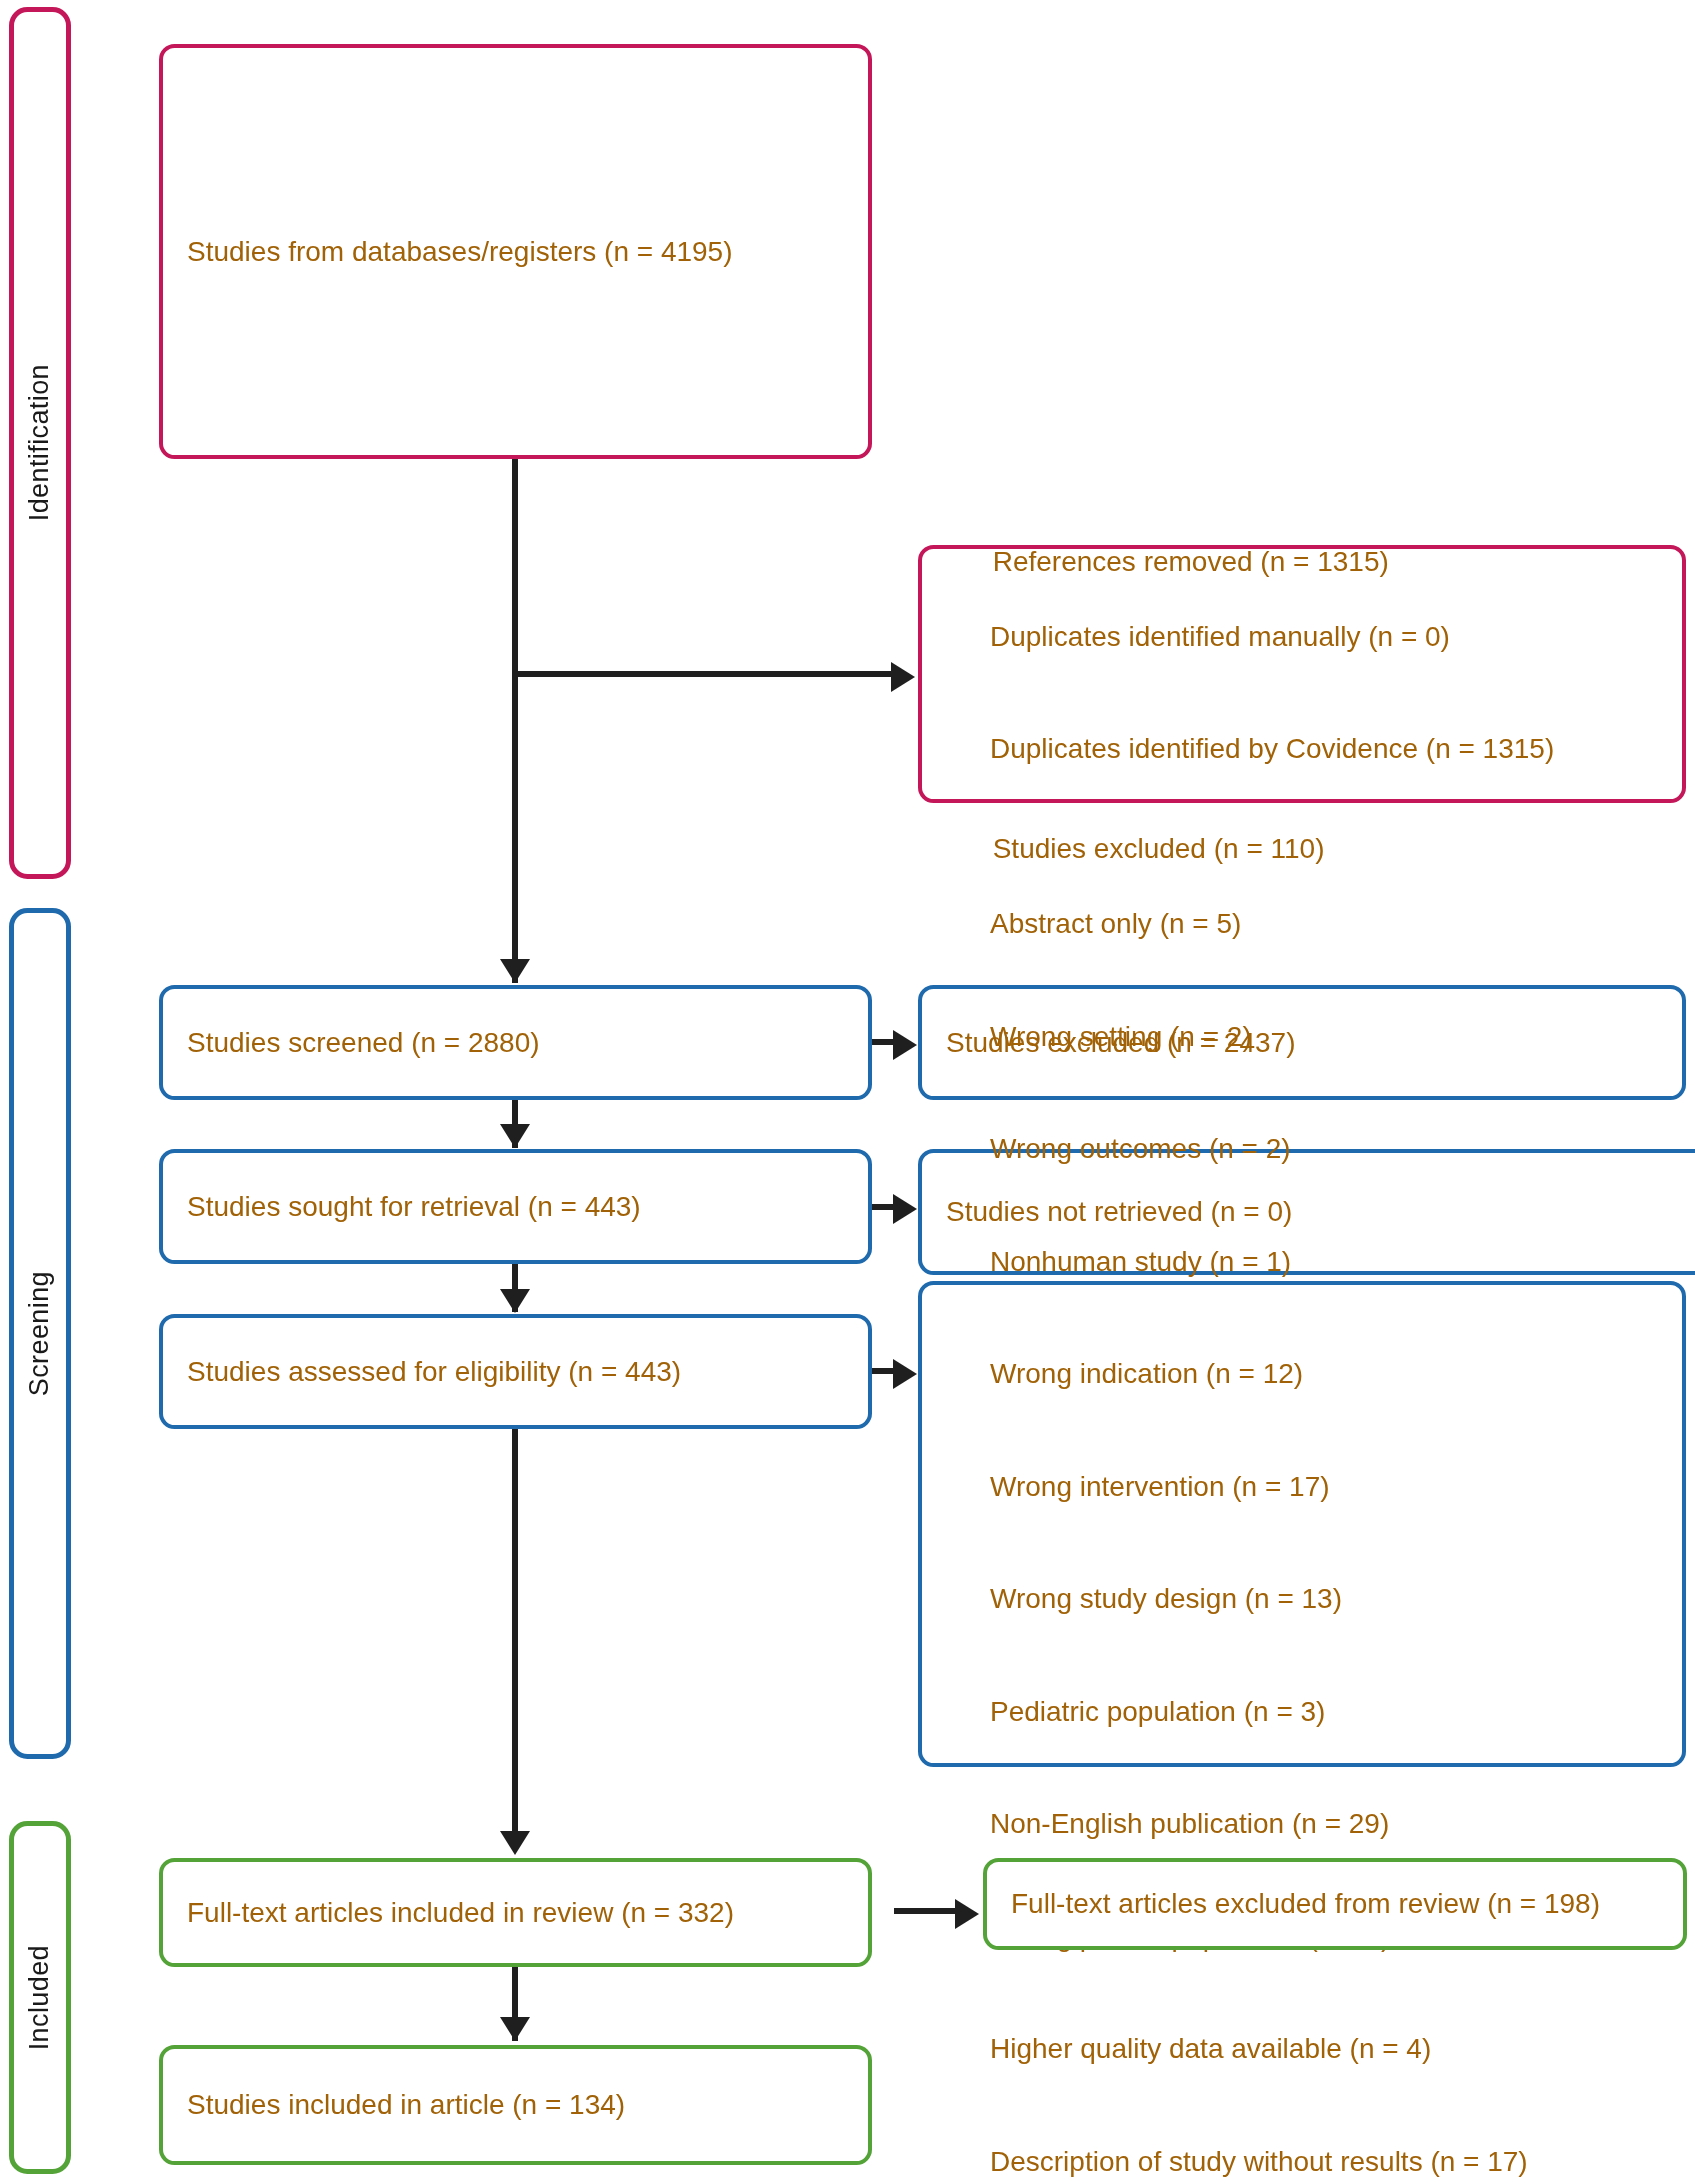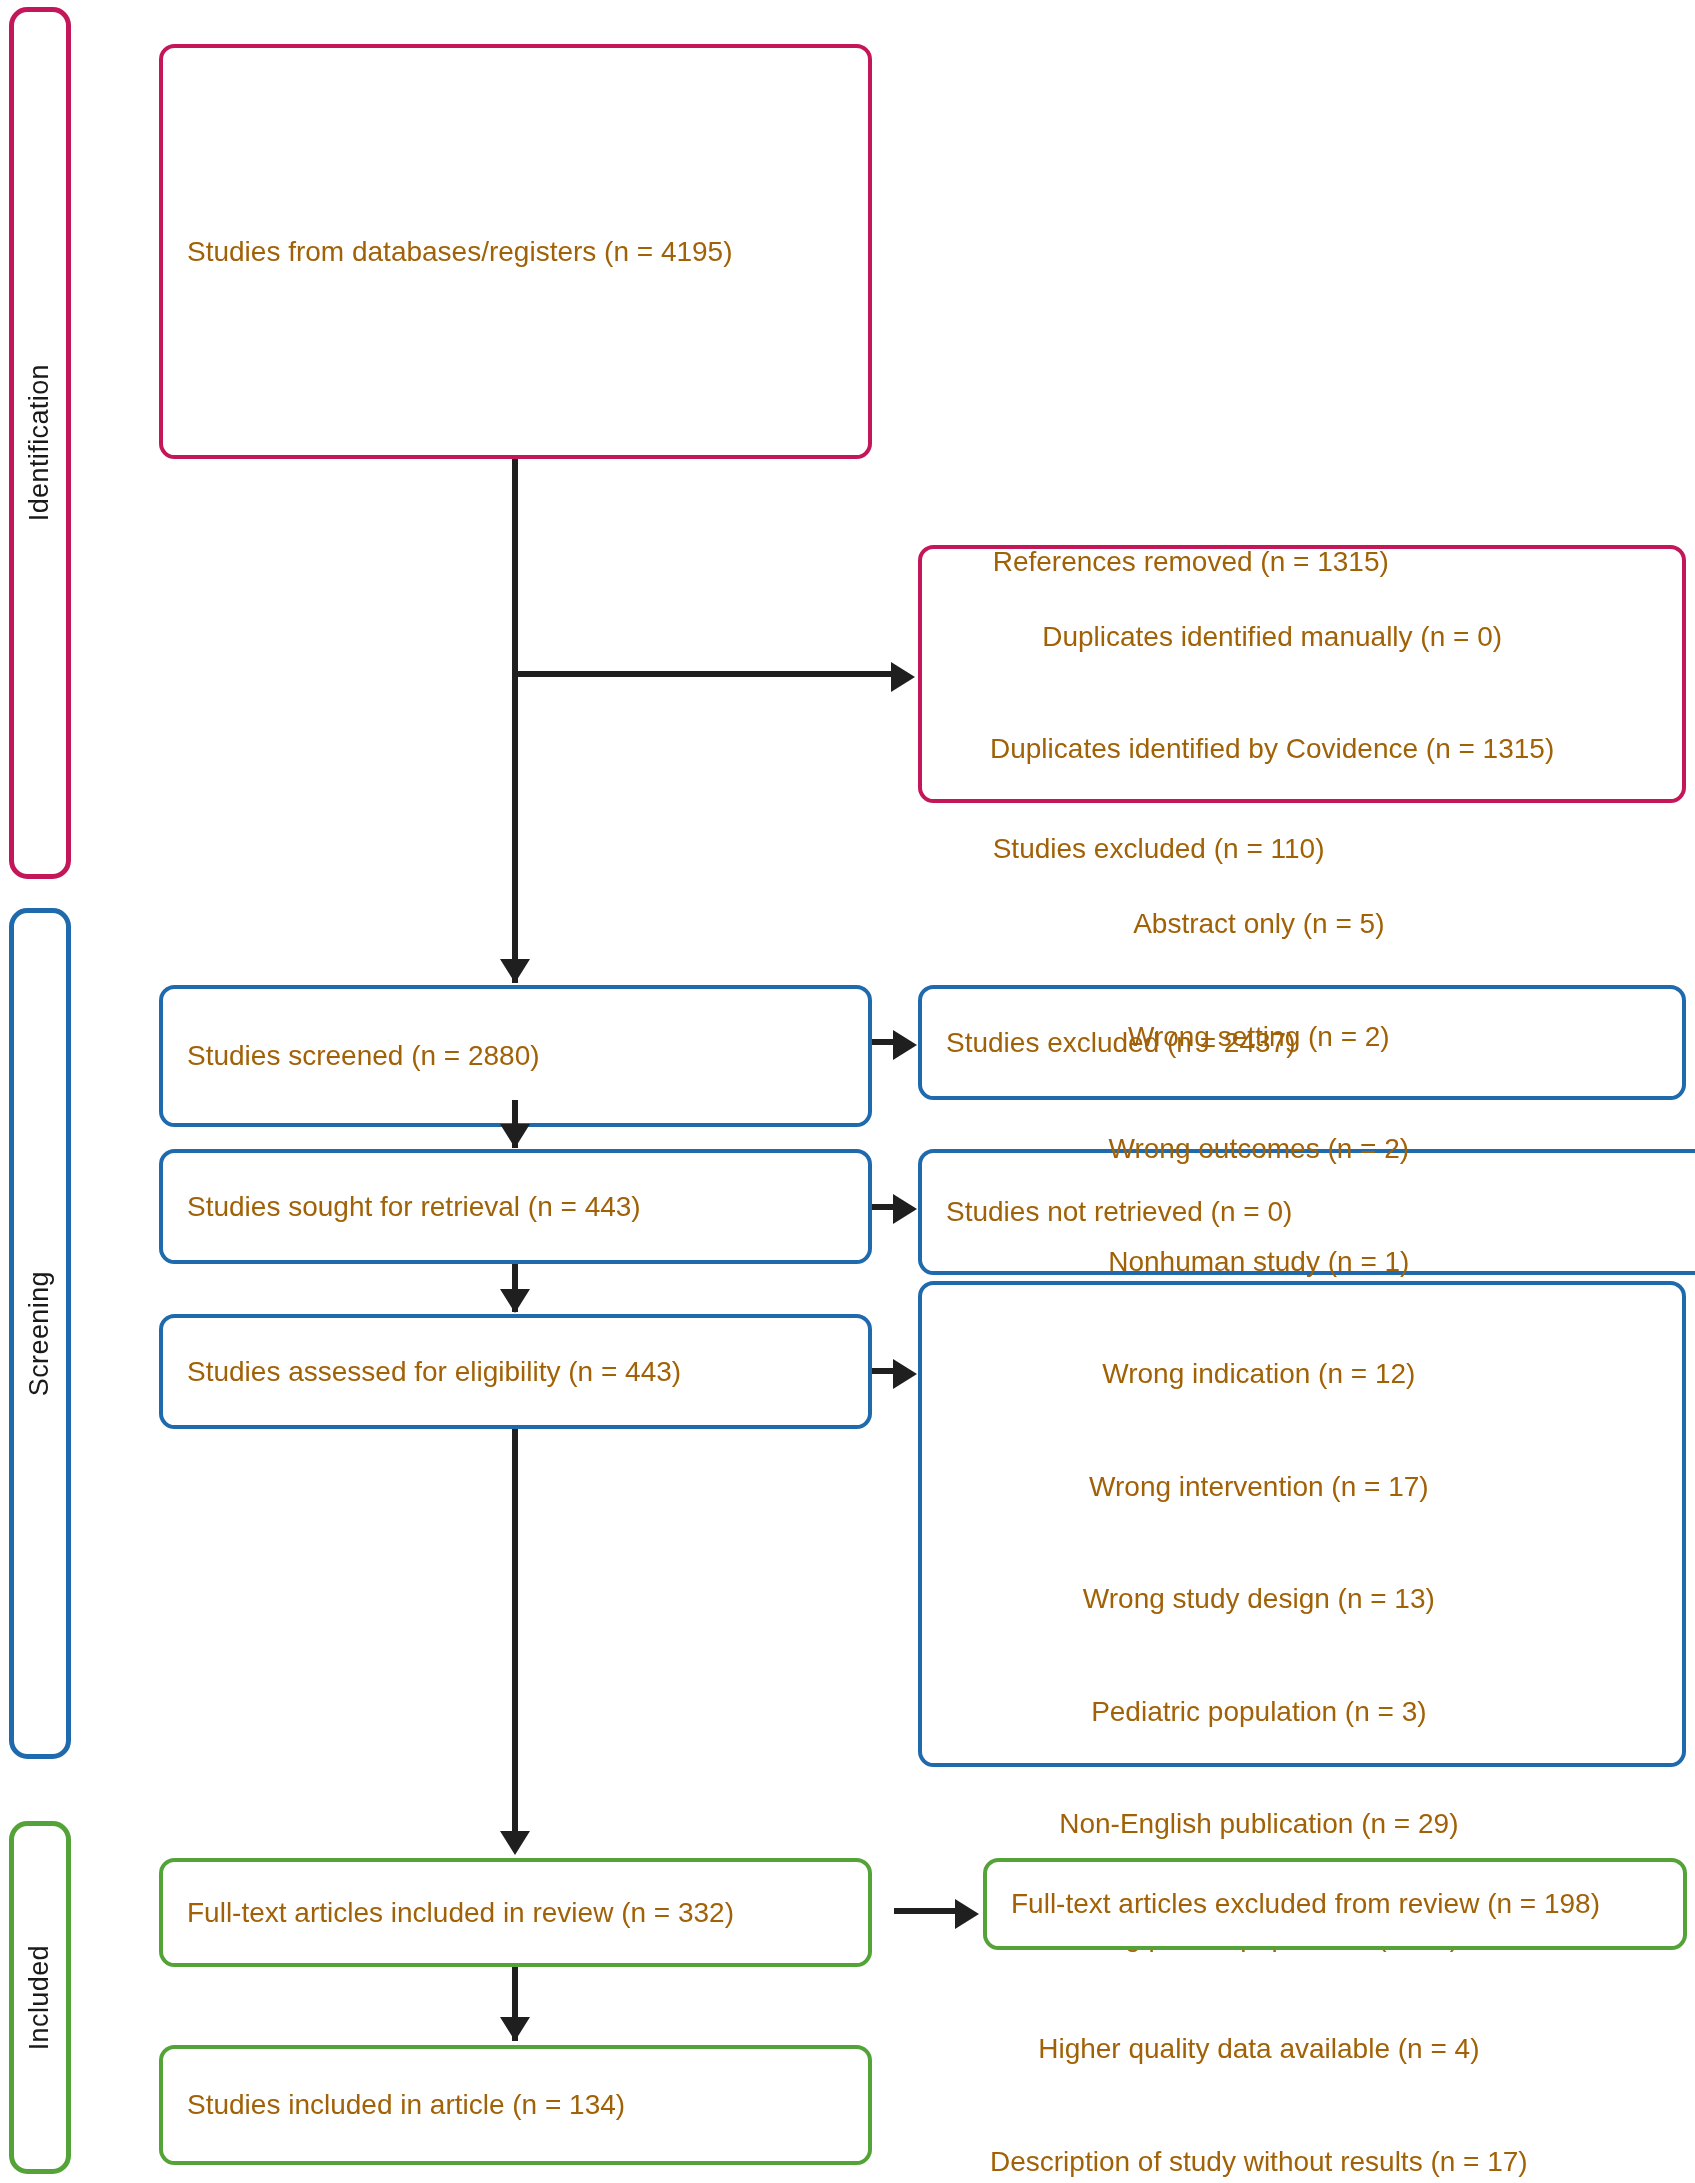--- a/index.html
+++ b/index.html
@@ -42,21 +42,20 @@
   }
   .box-text {
     font-size:28px;
     color:#a16207;
     line-height:1.34;
     white-space:pre-wrap;
   }
   .box-text .sub {
     display:block;
     padding-left:44px;
-    text-align:center;
   }
   .ident { border-color:#C4175A; }
   .screen { border-color:#1F6AAD; }
   .incl  { border-color:#54A338; }
 
   
   .vline {
     position:absolute;
     background:#1f1f1f;
     width:6.4px;
@@ -109,21 +108,21 @@
       <span class="sub">Duplicates identified by Covidence (n = 1315)</span>
     </span>
   </div>
 
   <div class="vline" style="left:512px; top:459px; height:524px;"></div>
   <div class="arrow-down" style="left:500px; top:959px;"></div>
 
   <div class="hline" style="left:515px; top:671px; width:379px;"></div>
   <div class="arrow-right" style="left:891px; top:662px;"></div>
 
-  <div class="box screen" style="left:159px; top:985px; width:713px; height:142px;">
+  <div class="box screen" style="left:159px; top:985px; width:713px; height:115px;">
     <span class="box-text">Studies screened (n = 2880)</span>
   </div>
 
   <div class="box screen" style="left:918px; top:985px; width:768px; height:115px;">
     <span class="box-text">Studies excluded (n = 2437)</span>
   </div>
 
   <div class="hline" style="left:872px; top:1039px; width:22.6px;"></div>
   <div class="arrow-right" style="left:893px; top:1030px;"></div>
 

